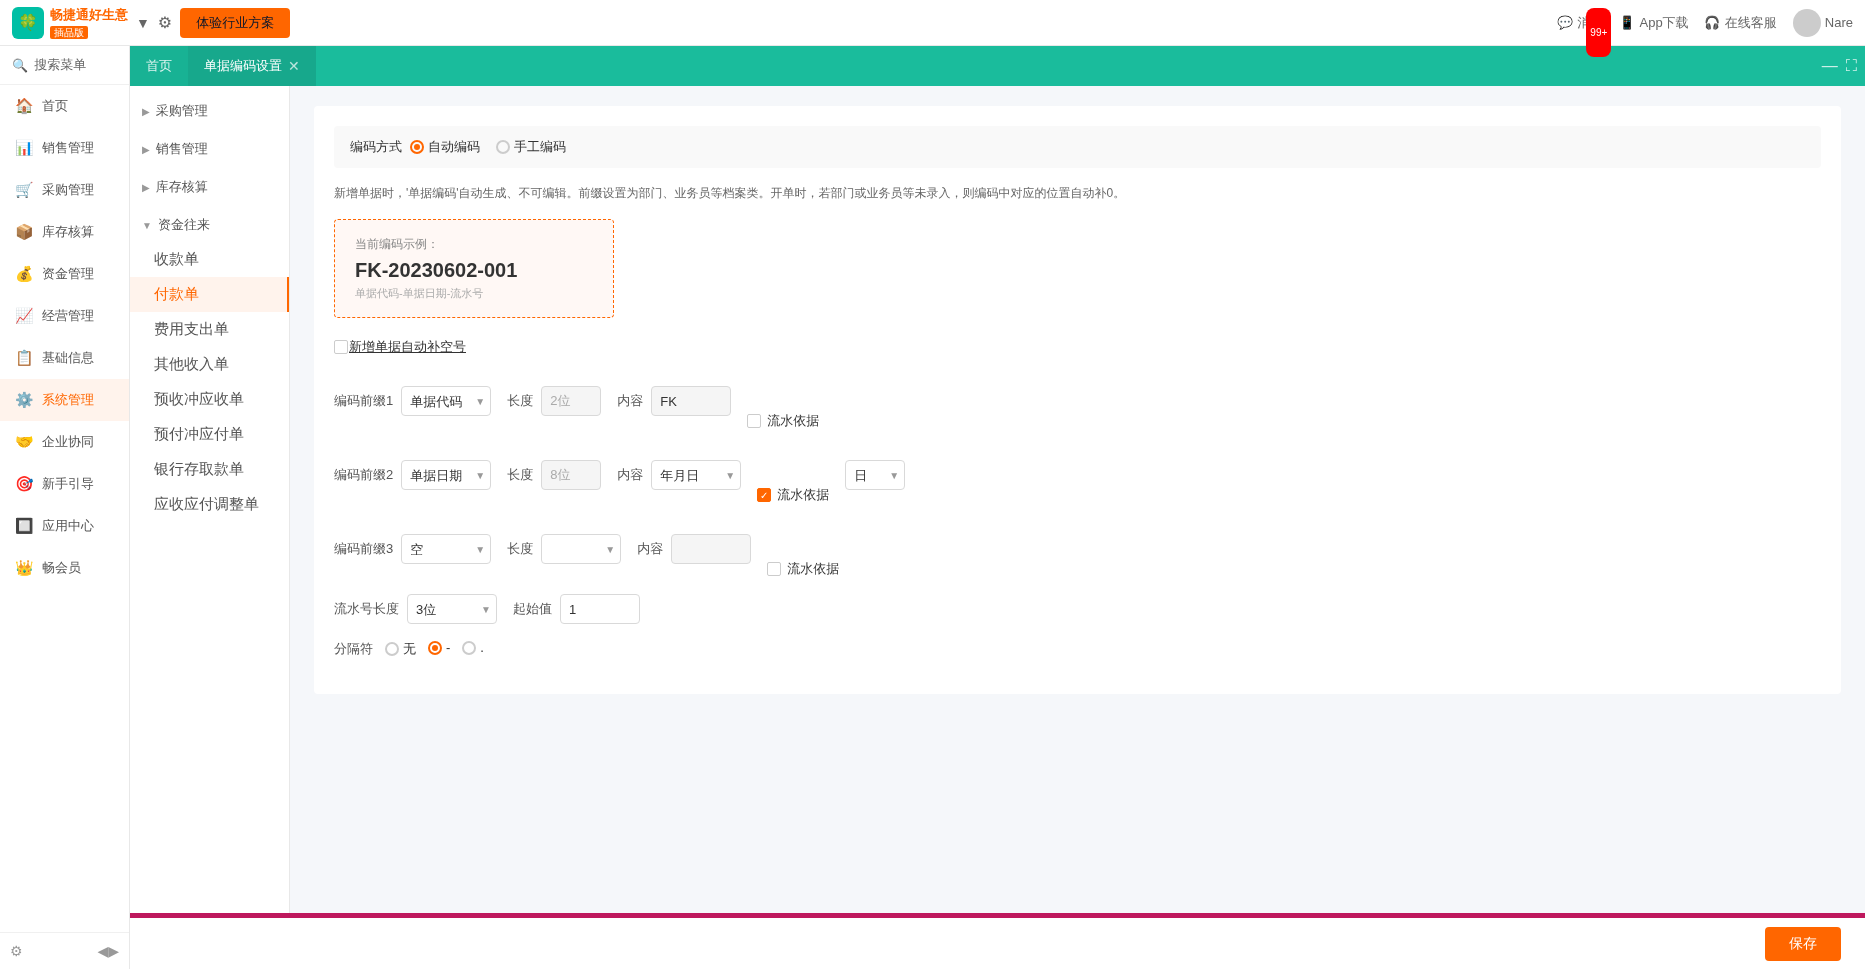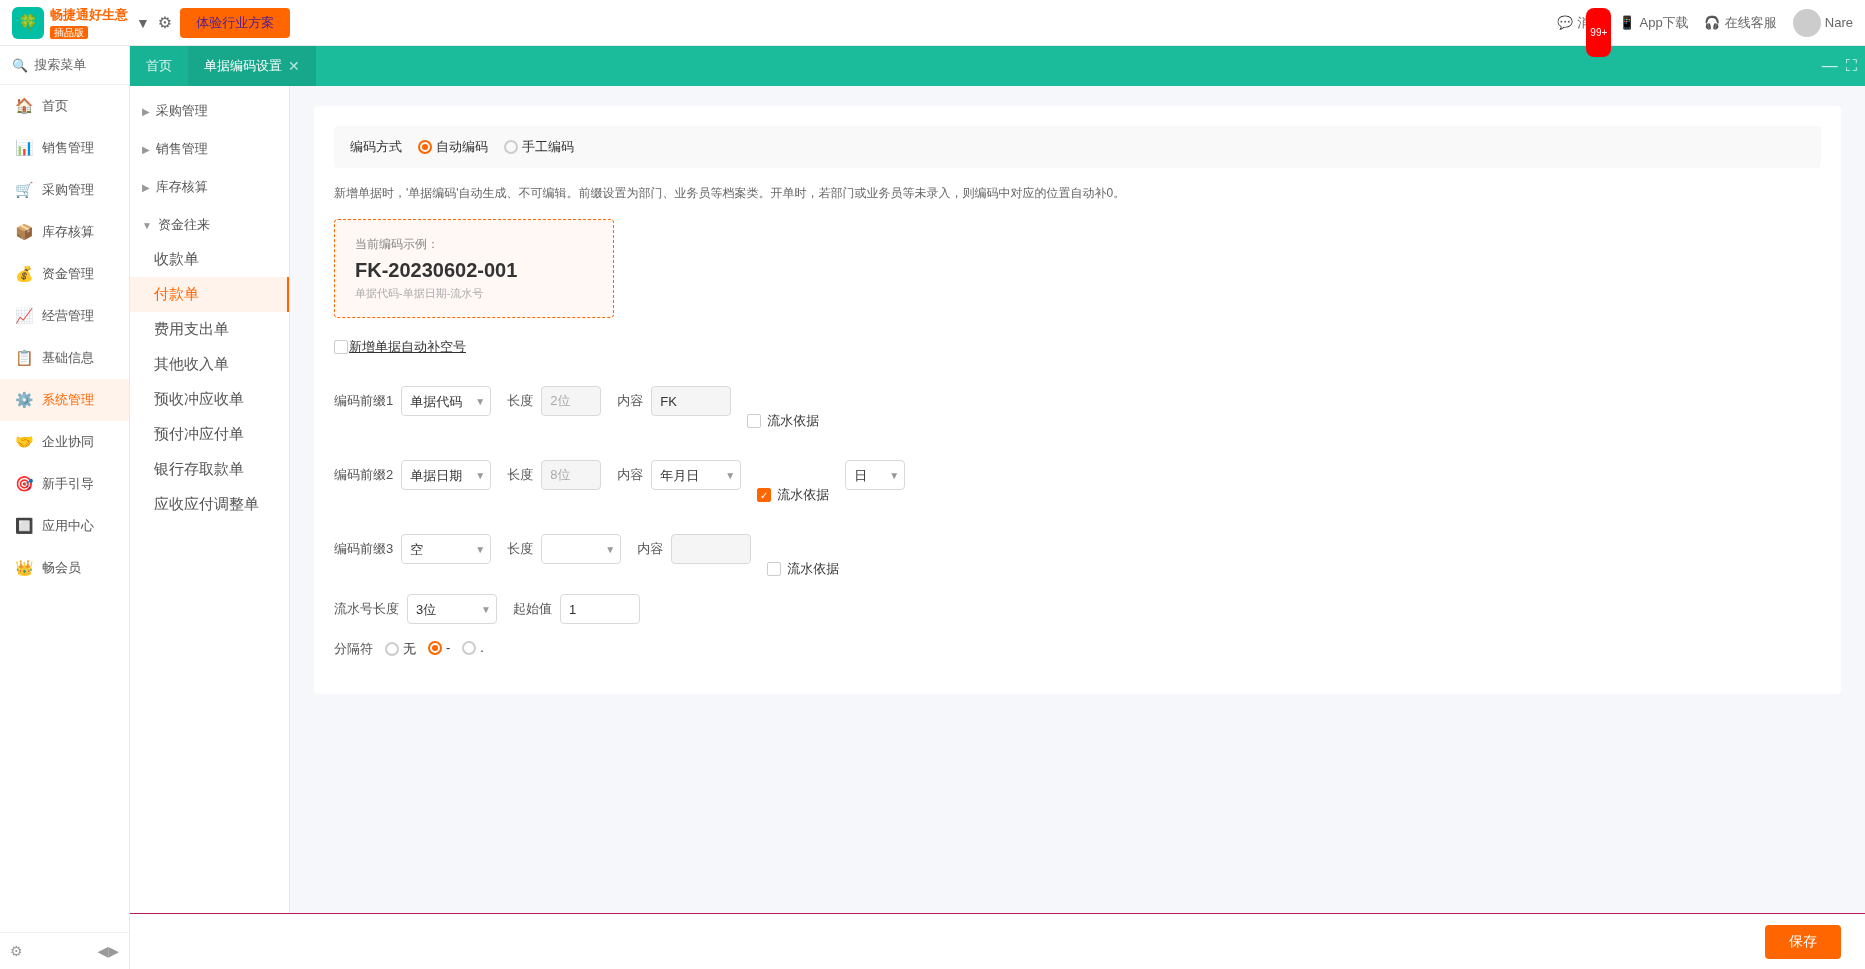--- a/index.html
+++ b/index.html
@@ -16,21 +16,21 @@
       flex-shrink: 0;
       justify-content: space-between;
     }
     .top-bar-left { display: flex; align-items: center; gap: 8px; }
     .top-bar-brand { display: flex; align-items: center; gap: 6px; }
     .brand-icon { width: 32px; height: 32px; background: #00bfa5; border-radius: 6px; display: flex; align-items: center; justify-content: center; color: white; font-size: 16px; }
     .brand-tag { background: #ff6600; color: white; font-size: 10px; padding: 1px 4px; border-radius: 2px; }
     .top-bar-controls { display: flex; align-items: center; gap: 8px; }
     .chevron-btn { background: none; border: none; cursor: pointer; color: #666; font-size: 14px; }
     .gear-btn { background: none; border: none; cursor: pointer; color: #666; font-size: 16px; }
-    .trial-btn { background: #f60; color: #4c1d95; border: none; padding: 6px 16px; border-radius: 4px; cursor: pointer; font-size: 13px; }
+    .trial-btn { background: #f60; color: #0f172a; border: none; padding: 6px 16px; border-radius: 4px; cursor: pointer; font-size: 13px; }
     .top-bar-right { display: flex; align-items: center; gap: 16px; }
     .top-right-item { display: flex; align-items: center; gap: 4px; color: #666; font-size: 13px; cursor: pointer; position: relative; }
     .badge { background: #f00; color: white; font-size: 10px; padding: 19px 4px; border-radius: 8px; position: absolute; top: -6px; right: -8px; }
     .avatar { width: 28px; height: 28px; background: #ccc; border-radius: 50%; }
     .user-name { font-size: 13px; color: #666; }
 
     
     .main-layout { display: flex; flex: 1; overflow: hidden; }
 
     
@@ -145,21 +145,21 @@
     .form-card {
       background: #fff;
       border-radius: 4px;
       padding: 20px;
     }
 
     
     .encoding-method-row {
       display: flex;
       align-items: center;
-      gap: 16px;
+      gap: 8px;
       padding: 12px 16px;
       background: #f9f9f9;
       border-radius: 4px;
       margin-bottom: 16px;
     }
     .encoding-label { font-size: 13px; color: #333; }
     .radio-group { display: flex; align-items: center; gap: 16px; }
     .radio-item { display: flex; align-items: center; gap: 4px; cursor: pointer; font-size: 13px; color: #333; }
     .radio-circle {
       width: 14px; height: 14px; border-radius: 50%; border: 2px solid #ccc;
@@ -236,21 +236,21 @@
     .checkbox-inline { display: flex; align-items: center; gap: 6px; margin-top: 40px; }
 
     
     .sep-row { display: flex; align-items: flex-start; gap: 12px; margin-bottom: 16px; }
     .sep-label { font-size: 13px; color: #555; }
 
     
     .bottom-bar {
       height: 56px;
       background: #fff;
-      border-top: 1px solid #be185d;
+      border-top: 5px solid #be185d;
       display: flex;
       align-items: center;
       justify-content: flex-end;
       padding: 0 24px;
       flex-shrink: 0;
     }
     .save-btn {
       background: #f60;
       color: white;
       border: none;

